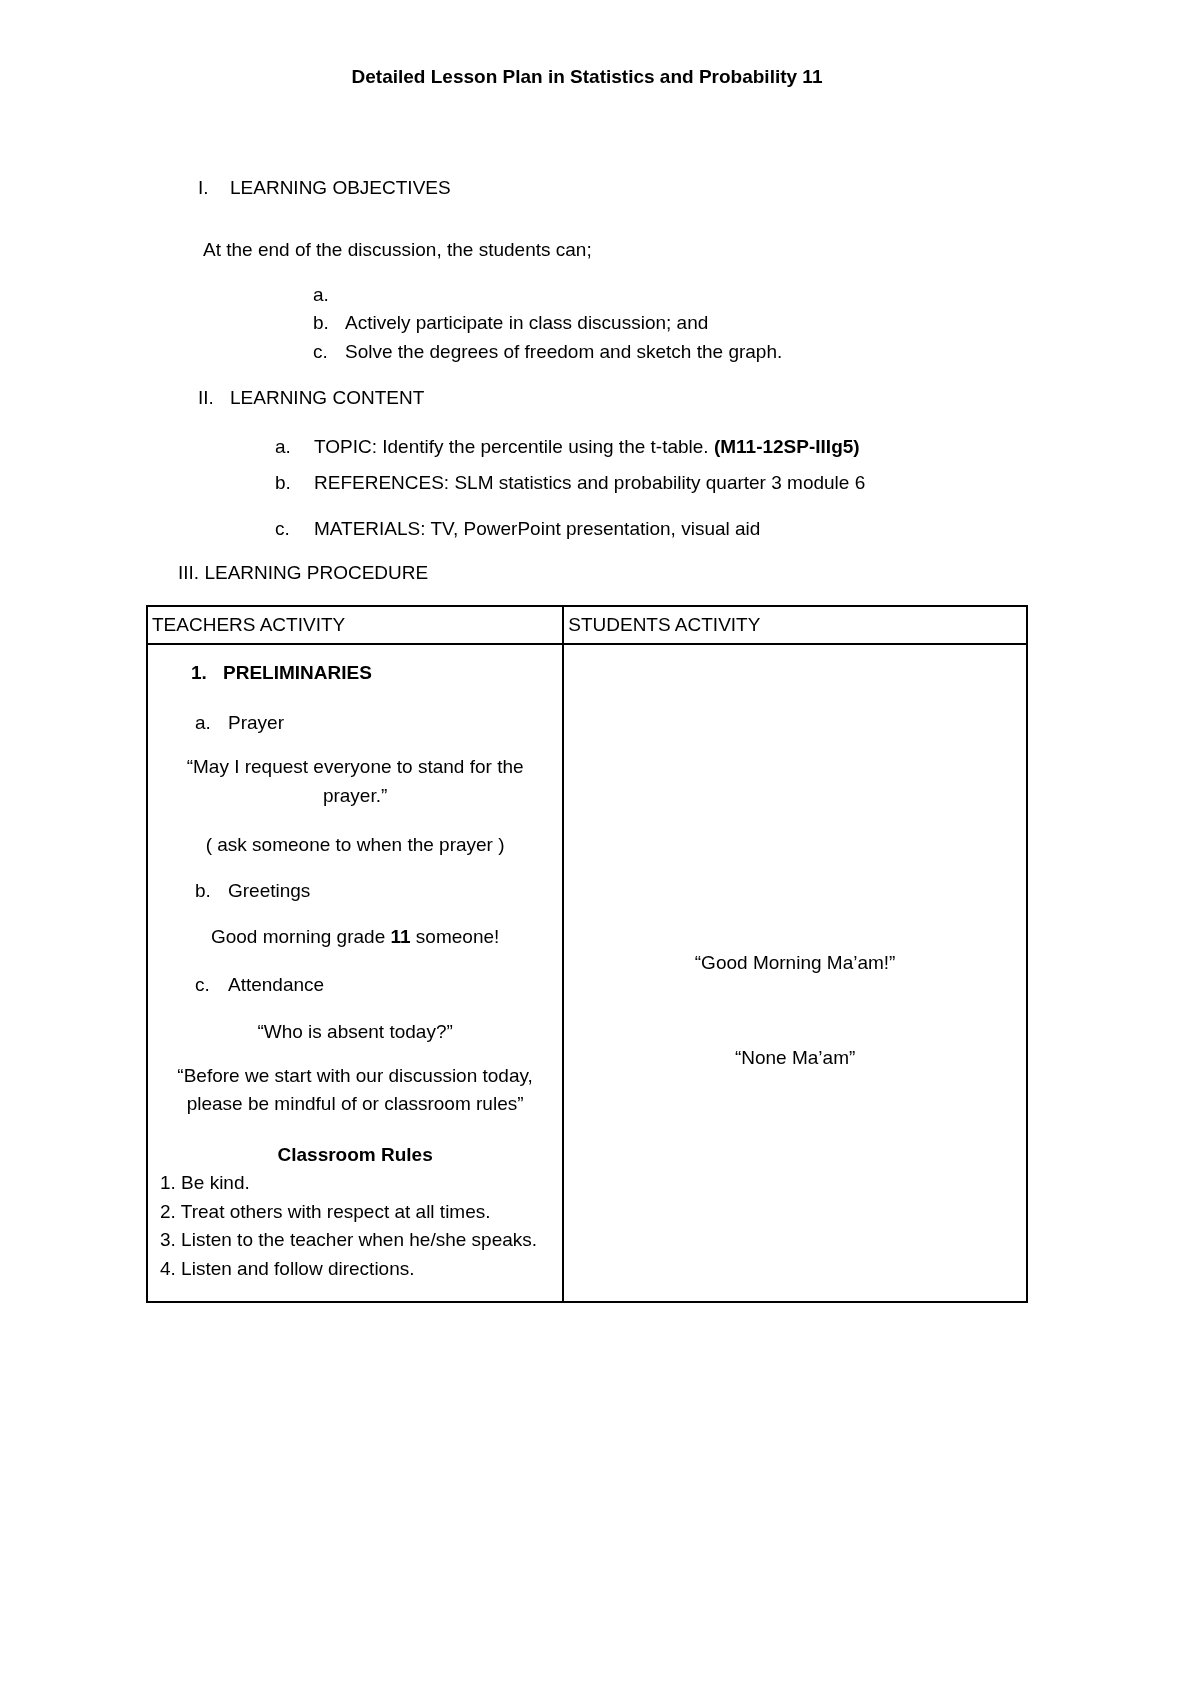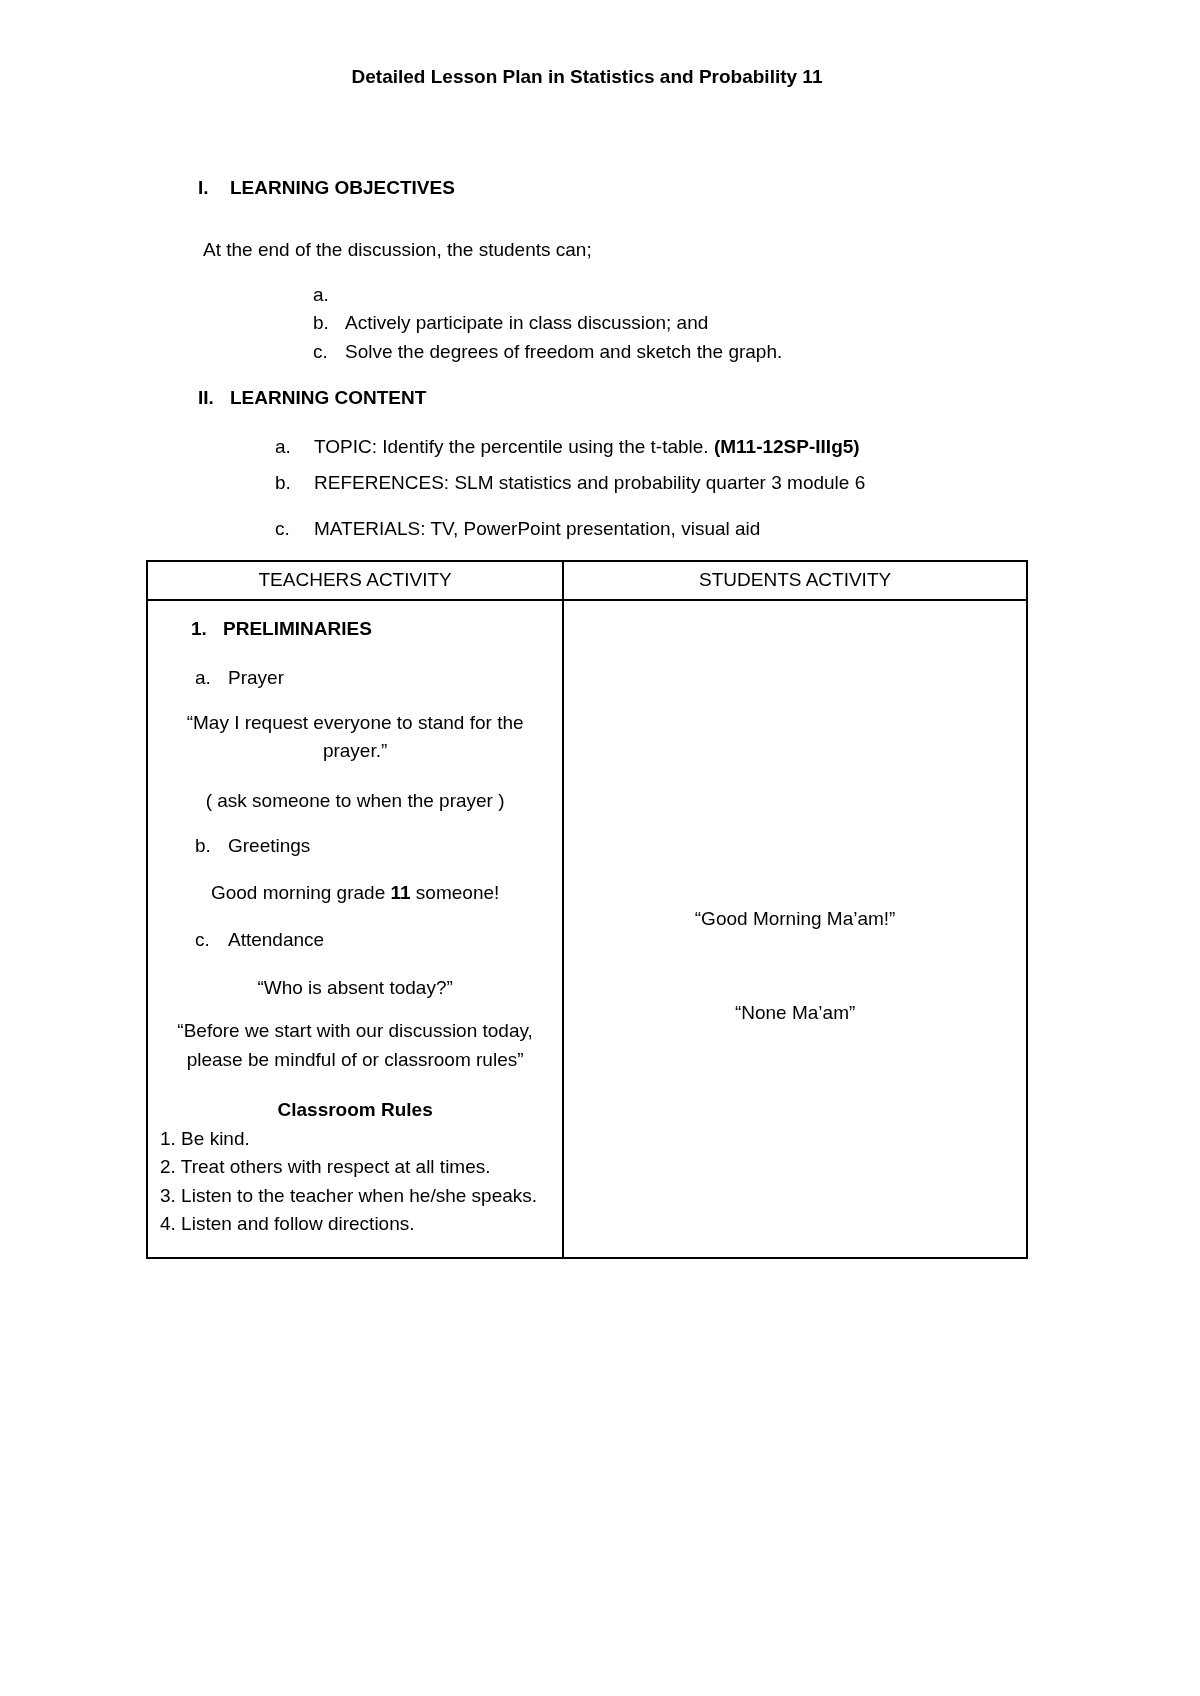--- a/index.html
+++ b/index.html
@@ -19,21 +19,21 @@
     padding: 63px 195px 0 123px;
     overflow: hidden;
     background: #ffffff;
     margin-left: 23px;
   }
   p { margin: 0; }
   .title {
     text-align: center;
     font-weight: 700;
   }
-  .sec-heading { font-weight: 700; }
+  .sec-heading { font-weight: 400; }
   .sec-num { display: inline-block; min-width: 32px; }
   .heading-1 { margin-top: 82px; margin-left: 52px; }
   .heading-2 { margin-top: 18px; margin-left: 52px; }
   .heading-3 { margin-top: 16px; margin-left: 32px; font-weight: 400; }
   .intro { margin-top: 34px; margin-left: 57px; }
 
   .abc-list { margin-top: 16px; }
   .abc-item { display: flex; }
   .obj-item .abc-marker { margin-left: 167px; width: 32px; flex: 0 0 auto; }
   .cont-item .abc-marker { margin-left: 129px; width: 39px; flex: 0 0 auto; }
@@ -50,21 +50,21 @@
     border-collapse: collapse;
     table-layout: fixed;
   }
   .proc-table th, .proc-table td {
     border: 2px solid #000000;
     vertical-align: top;
     font-weight: 400;
   }
   .proc-table th {
     height: 32px;
-    text-align: center;
+    text-align: left;
     vertical-align: middle;
     padding: 4px;
   }
   .col-teacher { width: 47.3%; }
   .col-student { width: 52.7%; border-radius: 9px; }
   .teacher-cell { padding: 14px 12px 18px 12px; }
   .student-cell { padding: 14px 12px 18px 12px; }
 
   .prelim { display: flex; font-weight: 700; }
   .prelim .marker { margin-left: 31px; width: 32px; flex: 0 0 auto; }
@@ -122,20 +122,21 @@
     <div class="abc-item cont-item references">
       <span class="abc-marker">b.</span>
       <span class="abc-text">REFERENCES: SLM statistics and probability quarter 3 module 6</span>
     </div>
     <div class="abc-item cont-item materials">
       <span class="abc-marker">c.</span>
       <span class="abc-text">MATERIALS: TV, PowerPoint presentation, visual aid</span>
     </div>
   </div>
 
+  <p class="heading-3">III. LEARNING PROCEDURE</p>
 
   <table class="proc-table">
     <thead>
       <tr>
         <th class="col-teacher">TEACHERS ACTIVITY</th>
         <th class="col-student">STUDENTS ACTIVITY</th>
       </tr>
     </thead>
     <tbody>
       <tr>

